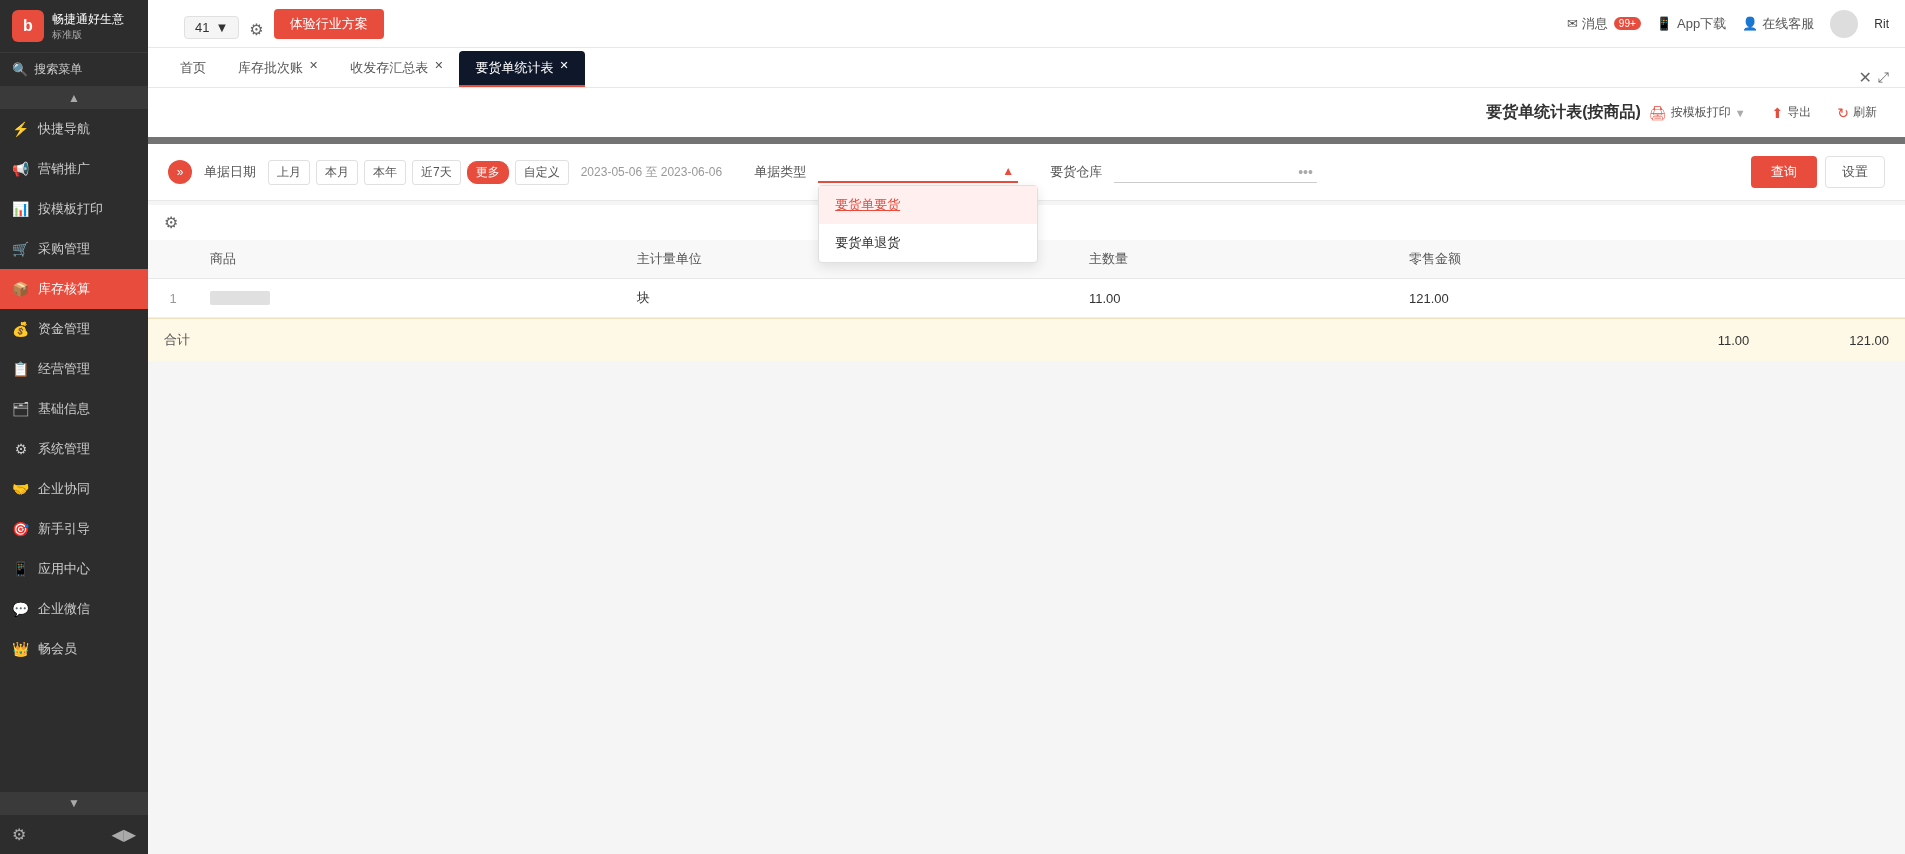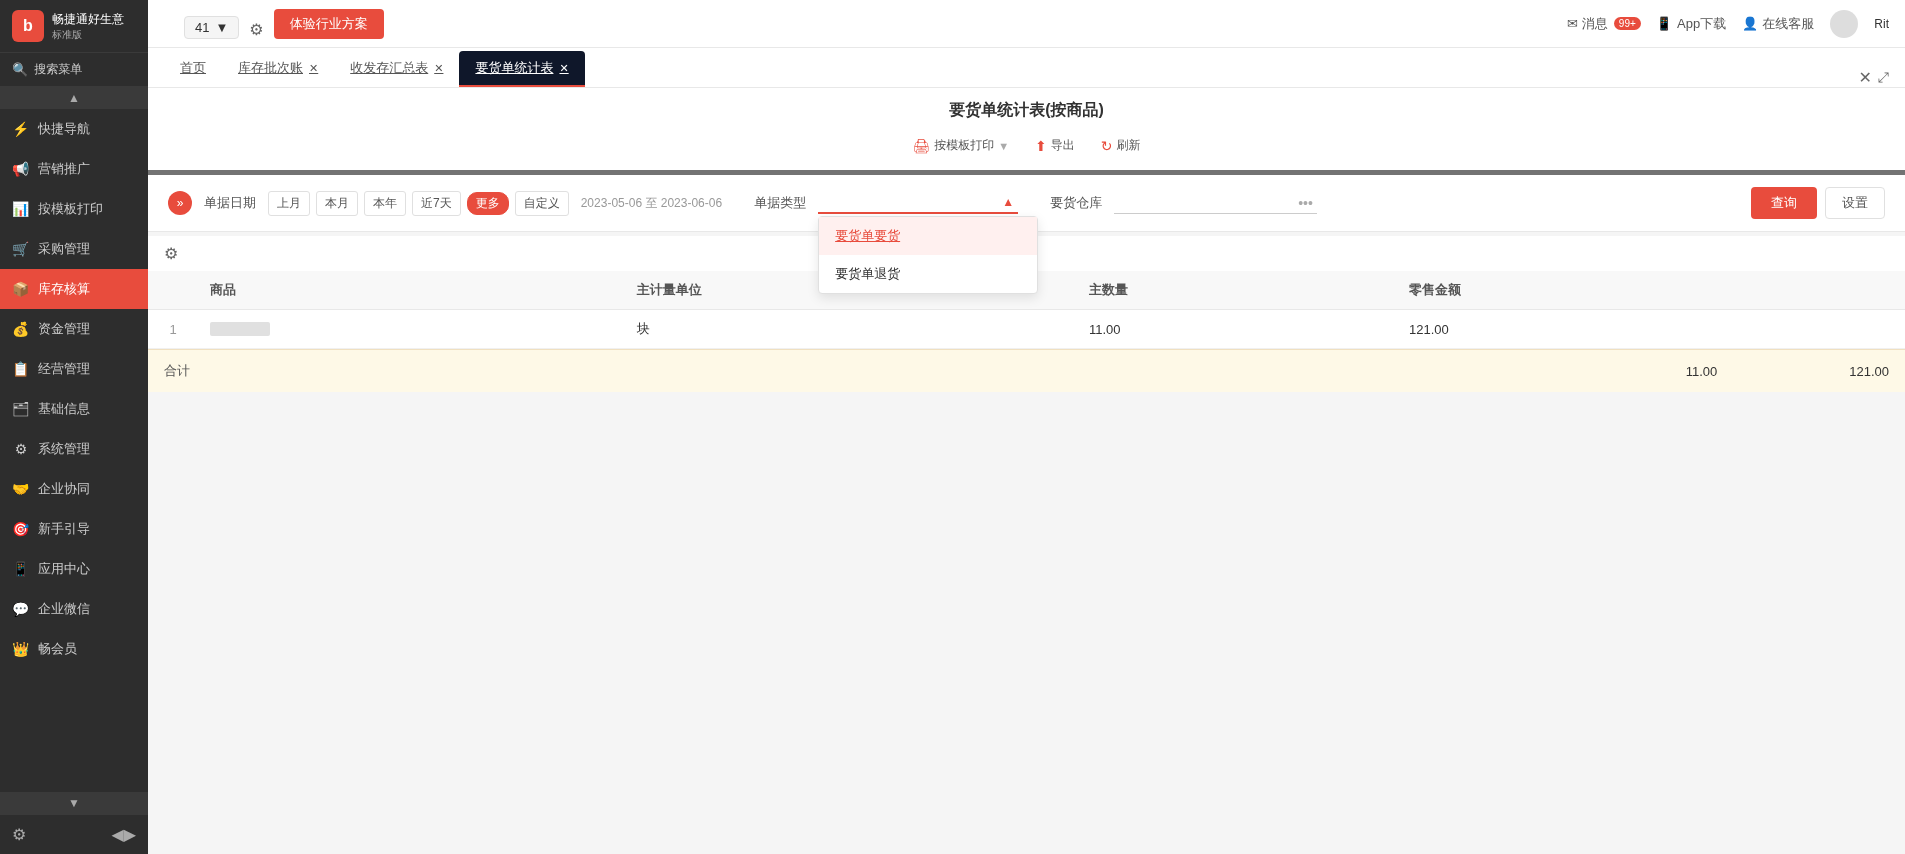--- a/index.html
+++ b/index.html
@@ -143,24 +143,22 @@
       flex-shrink: 0;
       gap: 0;
     }
     .tab {
       padding: 8px 16px;
       font-size: 13px;
       color: #555;
       cursor: pointer;
       border-bottom: 2px solid transparent;
       display: flex;
-      align-items: center;
       gap: 6px;
       white-space: nowrap;
-      text-decoration: underline;
     }
     .tab.active {
       color: white;
       background: #0f172a;
       border-radius: 4px 4px 0 0;
       border-bottom: 2px solid #e84c3d;
     }
     .tab-close { font-size: 11px; color: inherit; }
     .tabs-right { margin-left: auto; display: flex; align-items: center; gap: 6px; }
     .tabs-close-all { font-size: 16px; color: #666; cursor: pointer; }
@@ -175,22 +173,21 @@
       position: relative;
     }
 
     
     .page-header {
       background: white;
       padding: 12px 20px 0 20px;
       display: flex;
       align-items: center;
       justify-content: flex-end;
-      border-bottom: 5px solid #737373;
-      flex-direction: column;
+      border-bottom: 7px solid #737373;
     }
     .page-title { font-size: 16px; font-weight: 600; color: #333; padding-bottom: 12px; }
     .page-actions { display: flex; align-items: center; gap: 10px; padding-bottom: 12px; }
     .page-action-btn {
       display: flex;
       align-items: center;
       gap: 4px;
       font-size: 12px;
       color: #555;
       cursor: pointer;
@@ -327,21 +324,21 @@
     .table-toolbar-icon { color: #666; font-size: 16px; cursor: pointer; }
     table {
       width: 100%;
       border-collapse: collapse;
       font-size: 13px;
     }
     thead tr { background: #f8f8f8; }
     thead th {
       padding: 10px 12px;
       text-align: left;
-      font-weight: 700;
+      font-weight: 400;
       color: #555;
       border-bottom: 1px solid #e8e8e8;
       white-space: nowrap;
     }
     tbody tr { background: white; }
     tbody td {
       padding: 10px 12px;
       color: #333;
       border-bottom: 1px solid #f0f0f0;
     }
@@ -349,21 +346,21 @@
     .product-cell { display: flex; align-items: center; gap: 6px; }
     .product-placeholder { width: 60px; height: 14px; background: #e0e0e0; border-radius: 2px; }
 
     
     .summary-bar {
       background: #fef9e7;
       border-top: 1px solid #f0e0c0;
       padding: 12px 16px;
       display: flex;
       align-items: center;
-      gap: 52px;
+      gap: 20px;
       font-size: 13px;
     }
     .summary-label { color: #555; }
     .summary-value { font-weight: 500; color: #333; }
   </style>
 </head>
 <body>
 
 <div class="sidebar">
   <div class="sidebar-logo">

